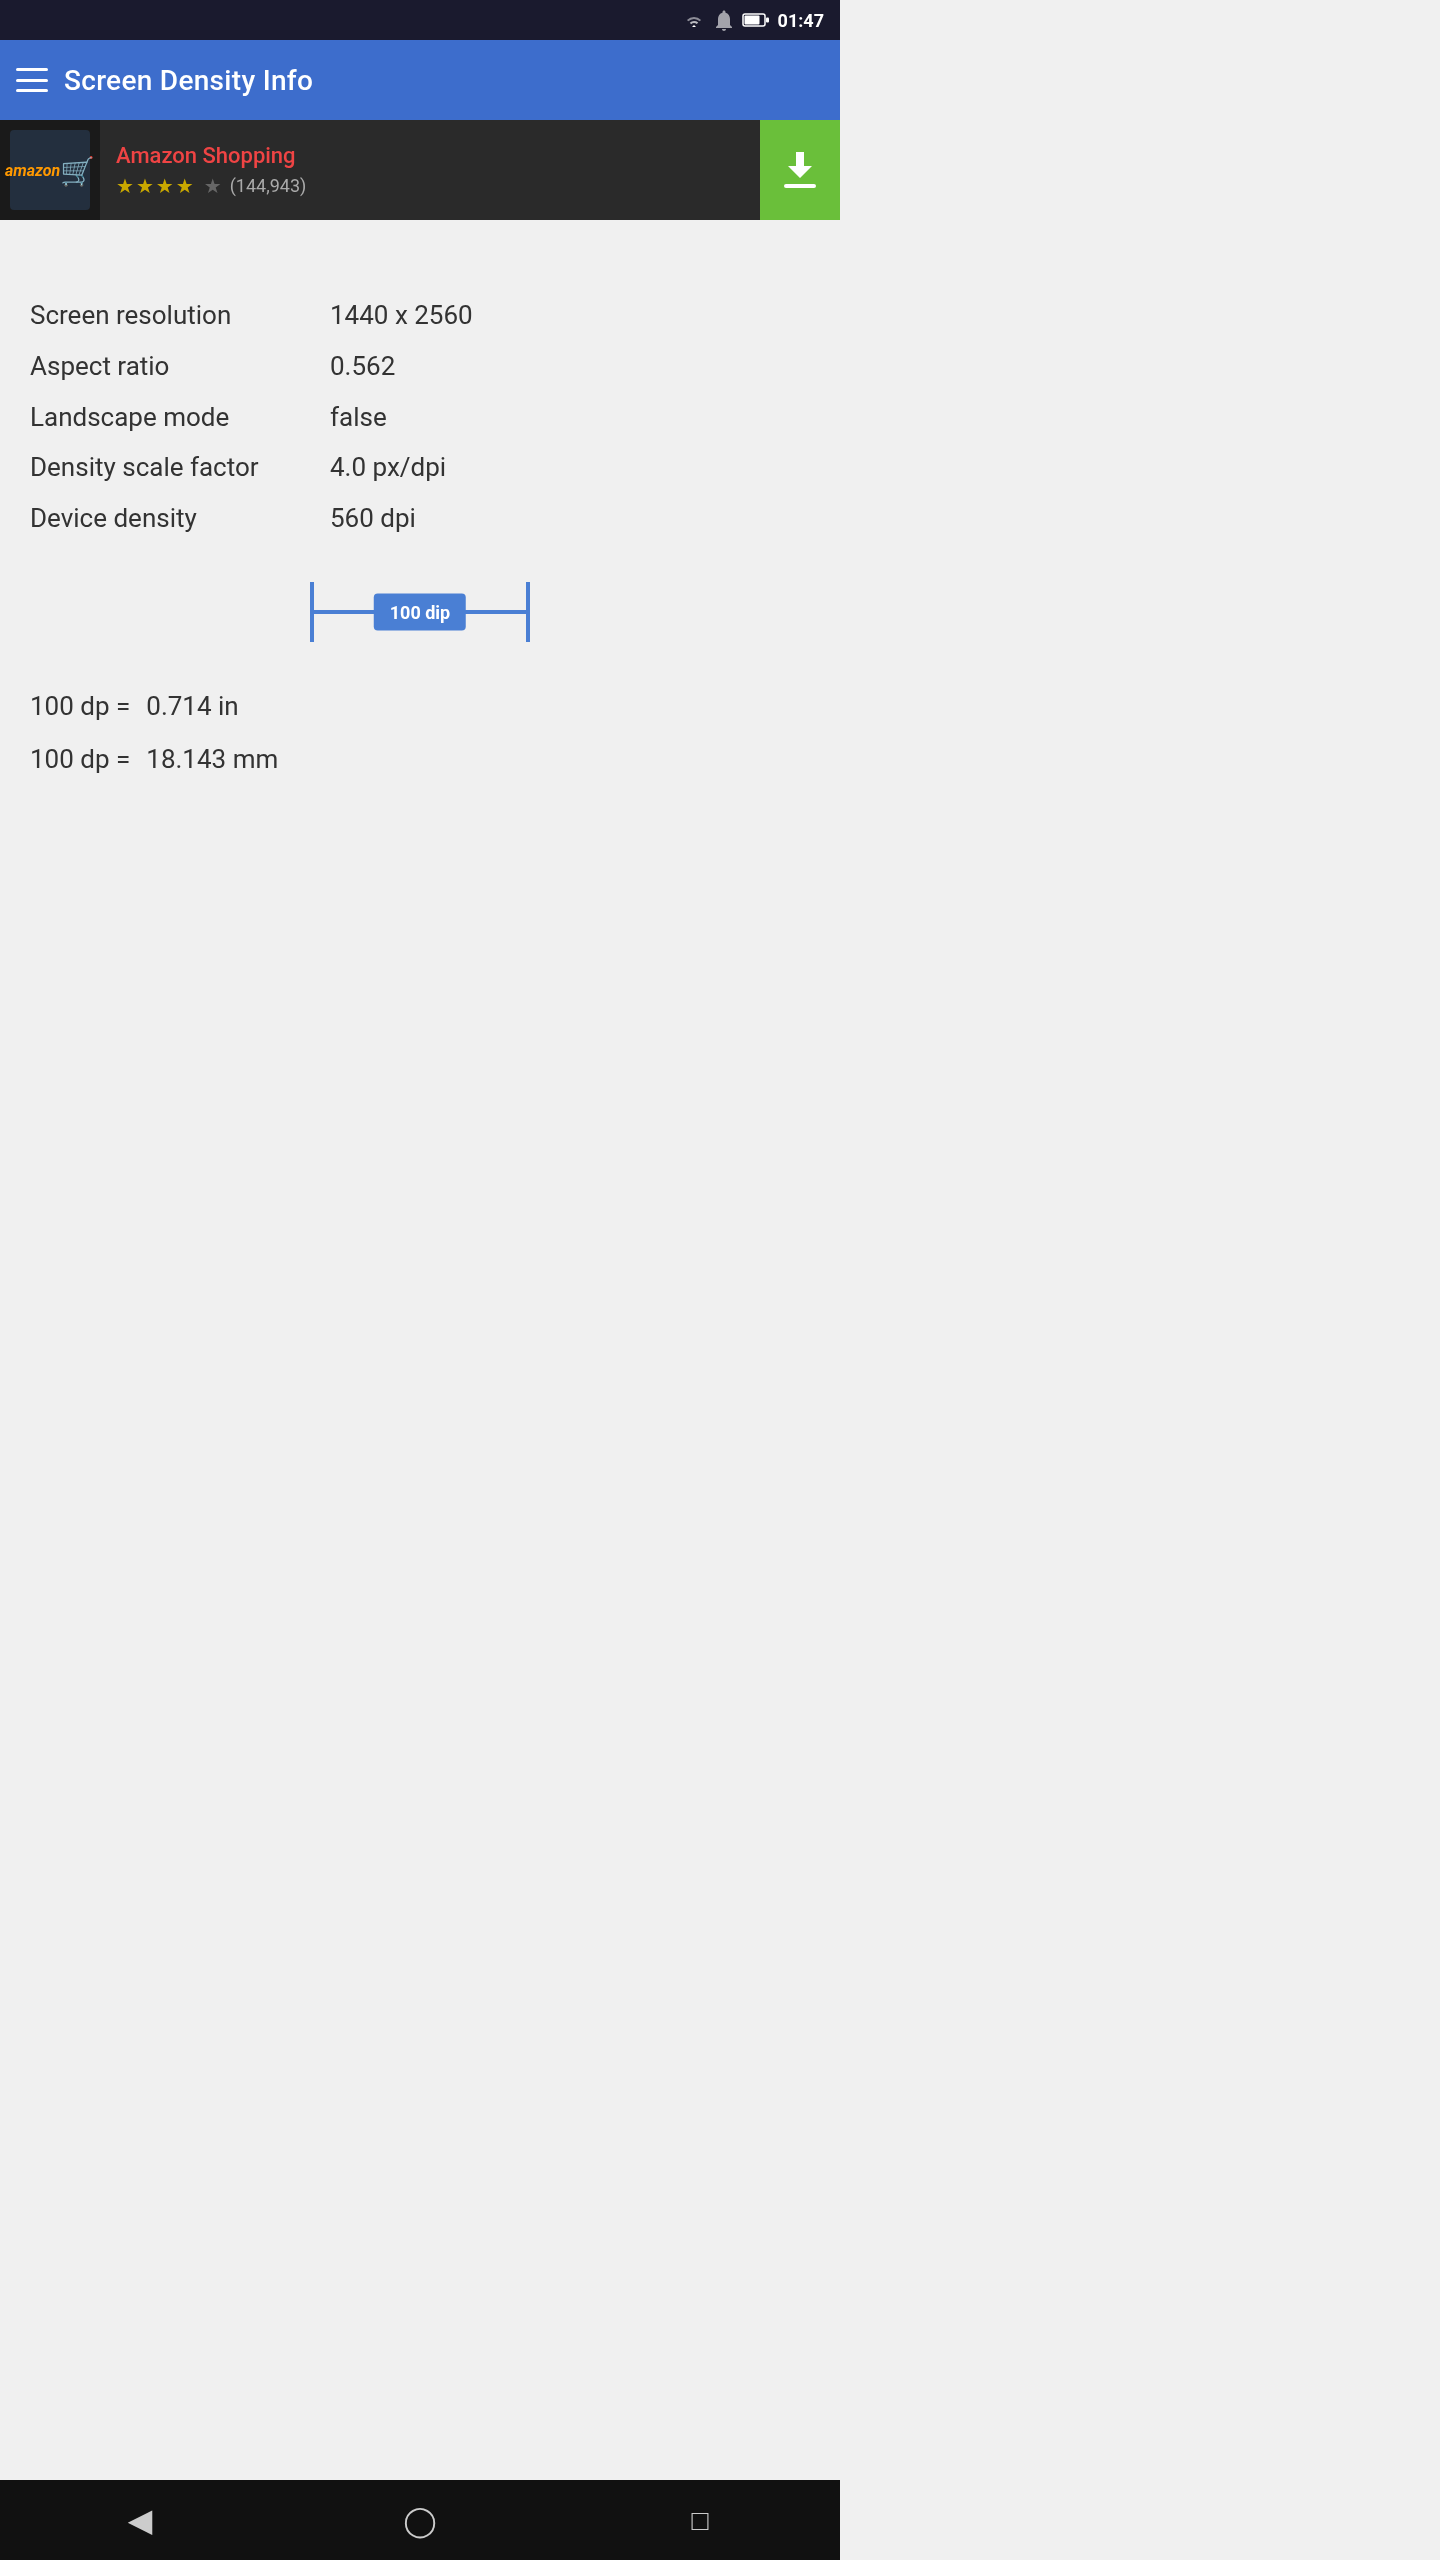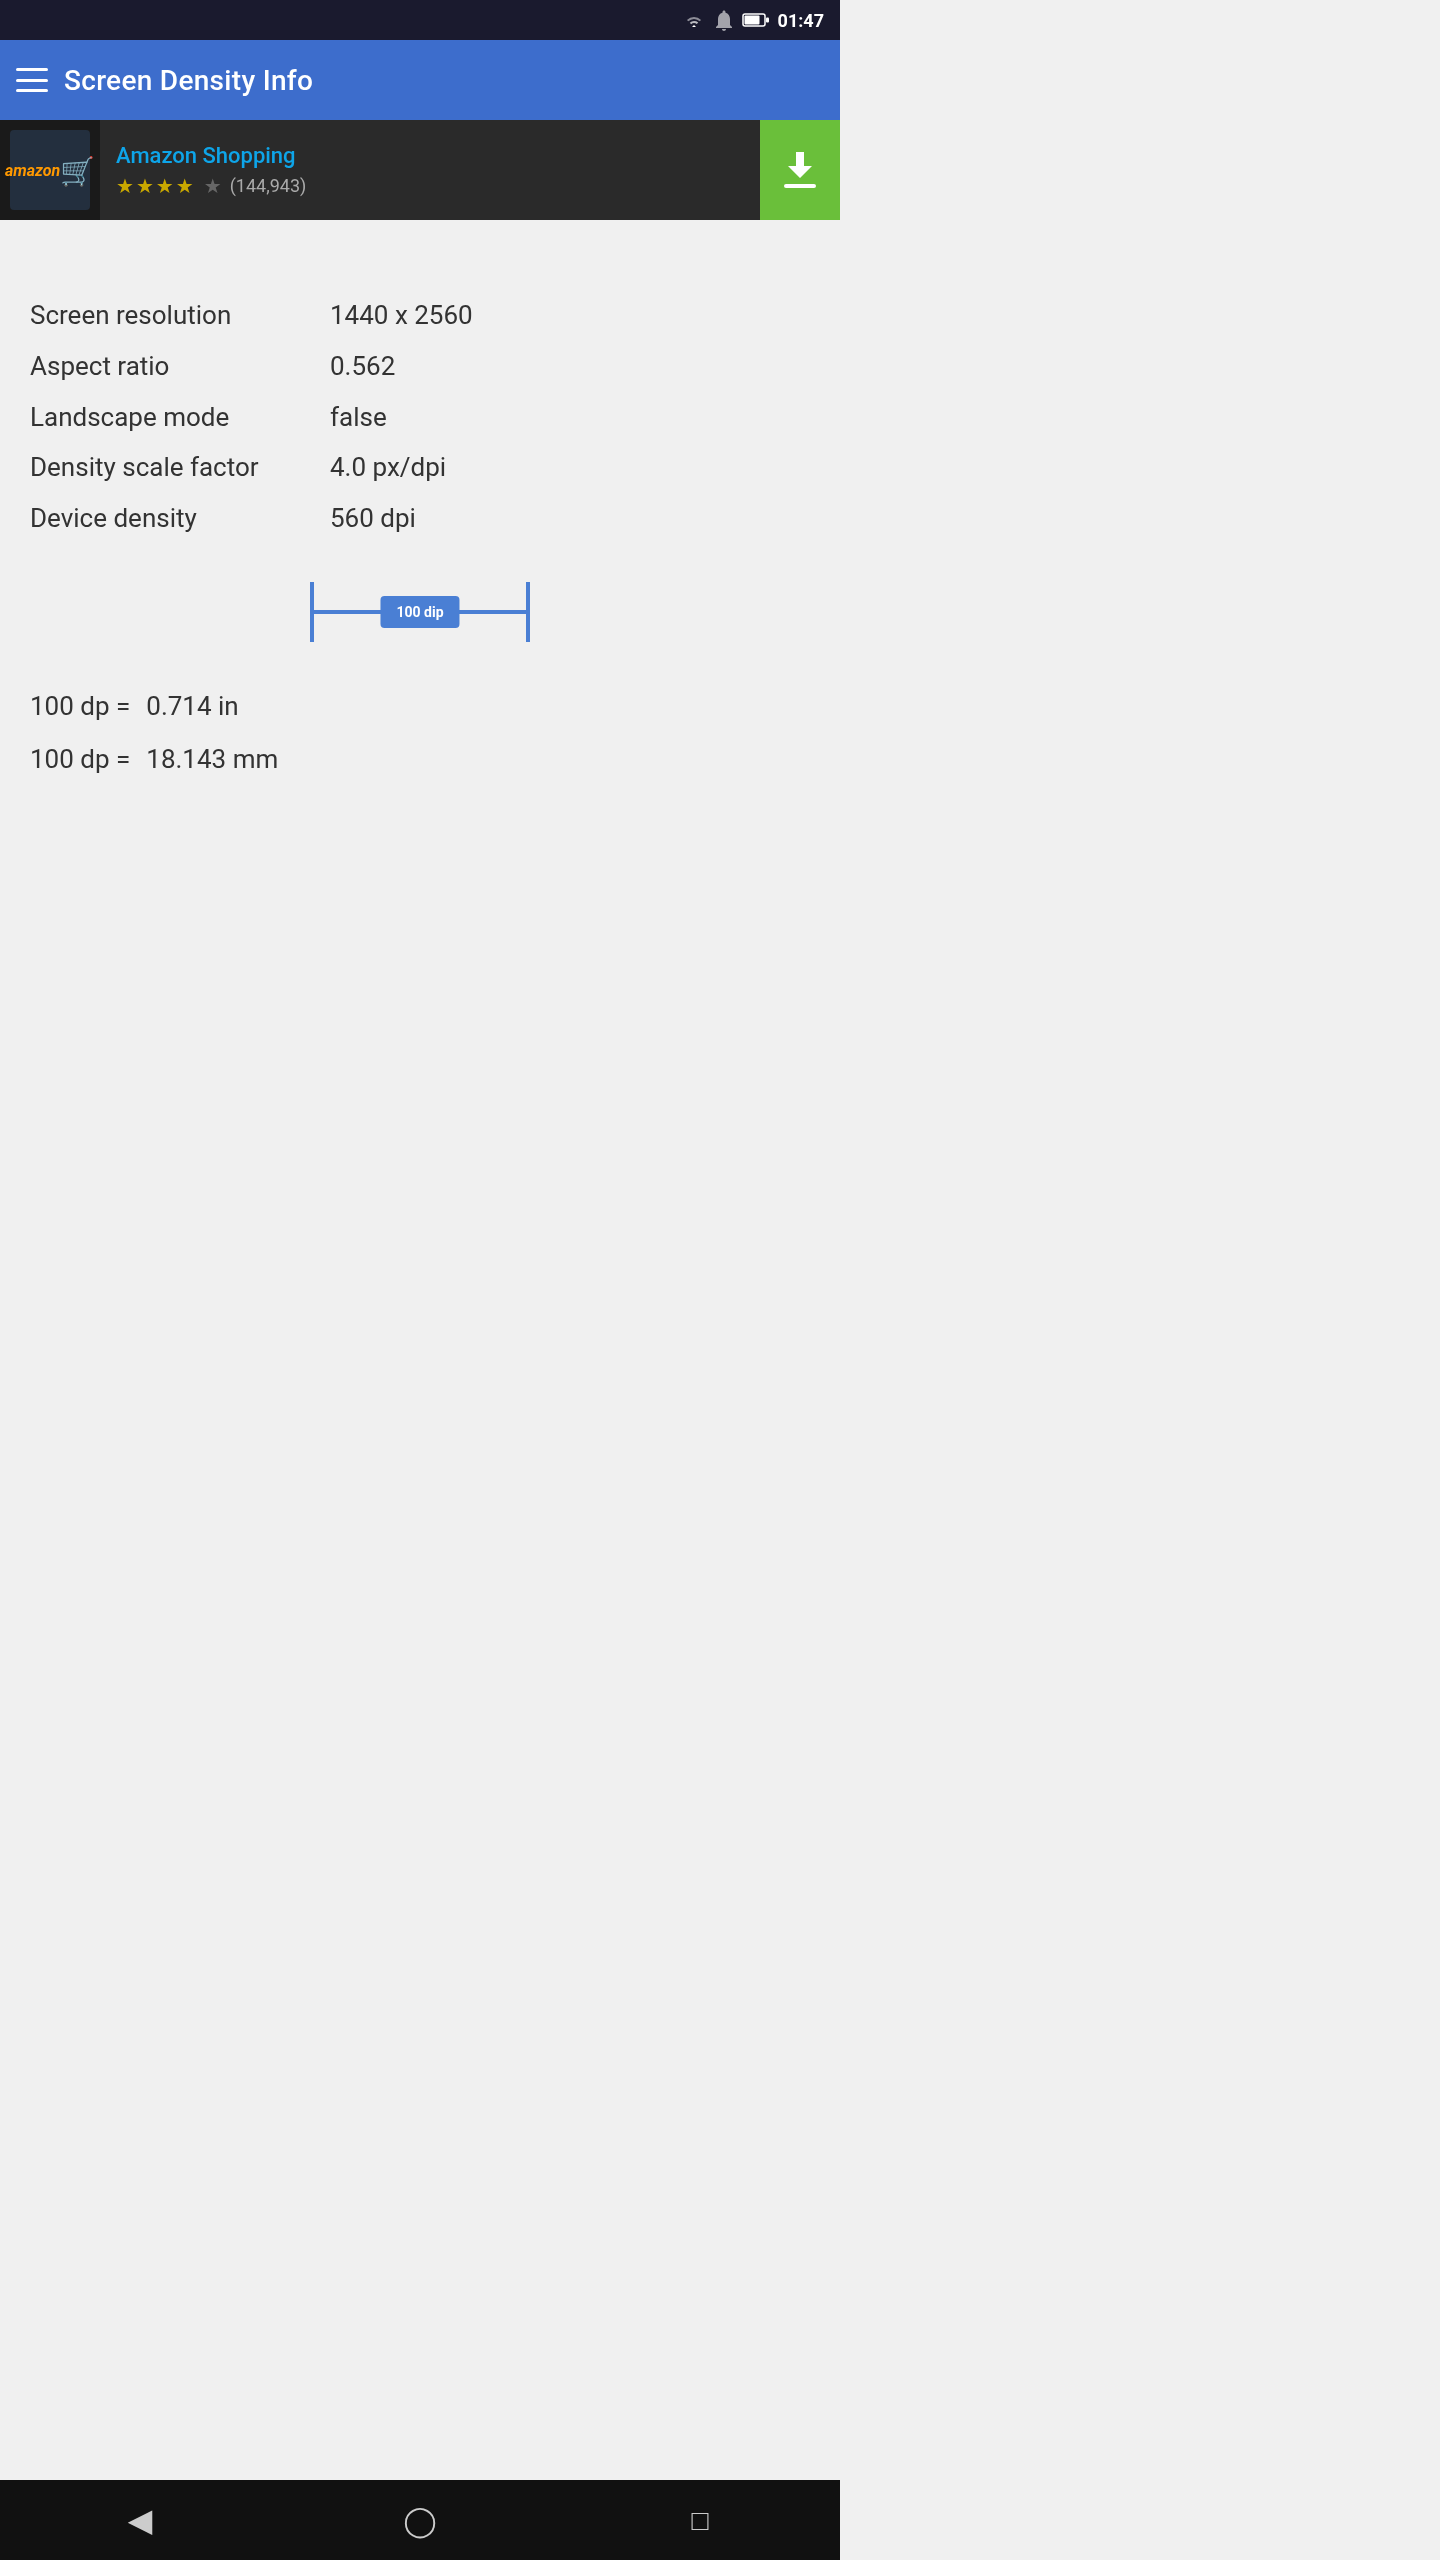--- a/index.html
+++ b/index.html
@@ -121,21 +121,21 @@
     .ad-content {
       flex: 1;
       padding: 0 16px;
       display: flex;
       flex-direction: column;
       justify-content: center;
       gap: 6px;
     }
 
     .ad-title {
-      color: #0ea5e9;
+      color: #ef4444;
       font-size: 22px;
       font-weight: 500;
     }
 
     .ad-rating {
       display: flex;
       align-items: center;
       gap: 8px;
     }
 
@@ -238,21 +238,21 @@
       background: #4a7fd4;
     }
 
     .ruler-label-box {
       position: absolute;
       top: 50%;
       left: 50%;
       transform: translate(-50%, -50%);
       background: #4a7fd4;
       color: white;
-      font-size: 14px;
+      font-size: 18px;
       font-weight: bold;
       padding: 8px 16px;
       border-radius: 4px;
       white-space: nowrap;
     }
 
     .dp-conversions {
       font-size: 26px;
       color: #333;
       line-height: 1.9;

